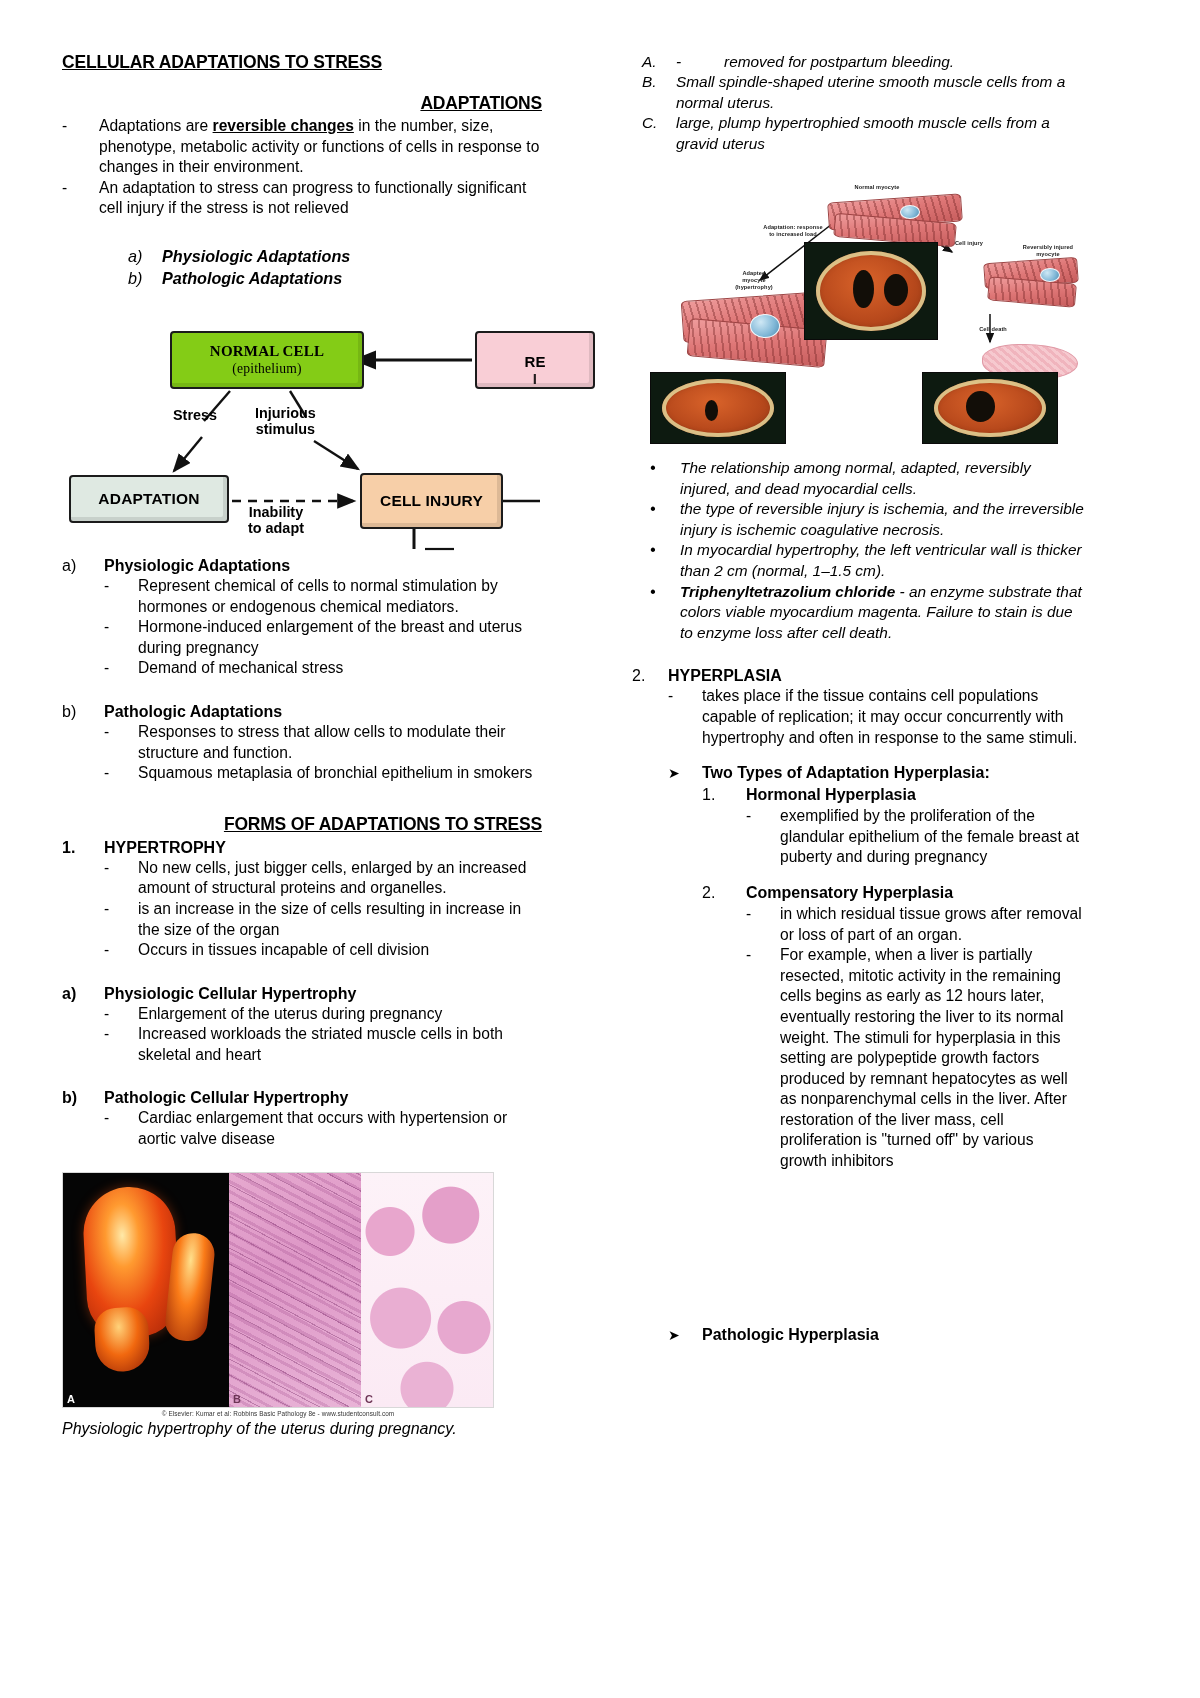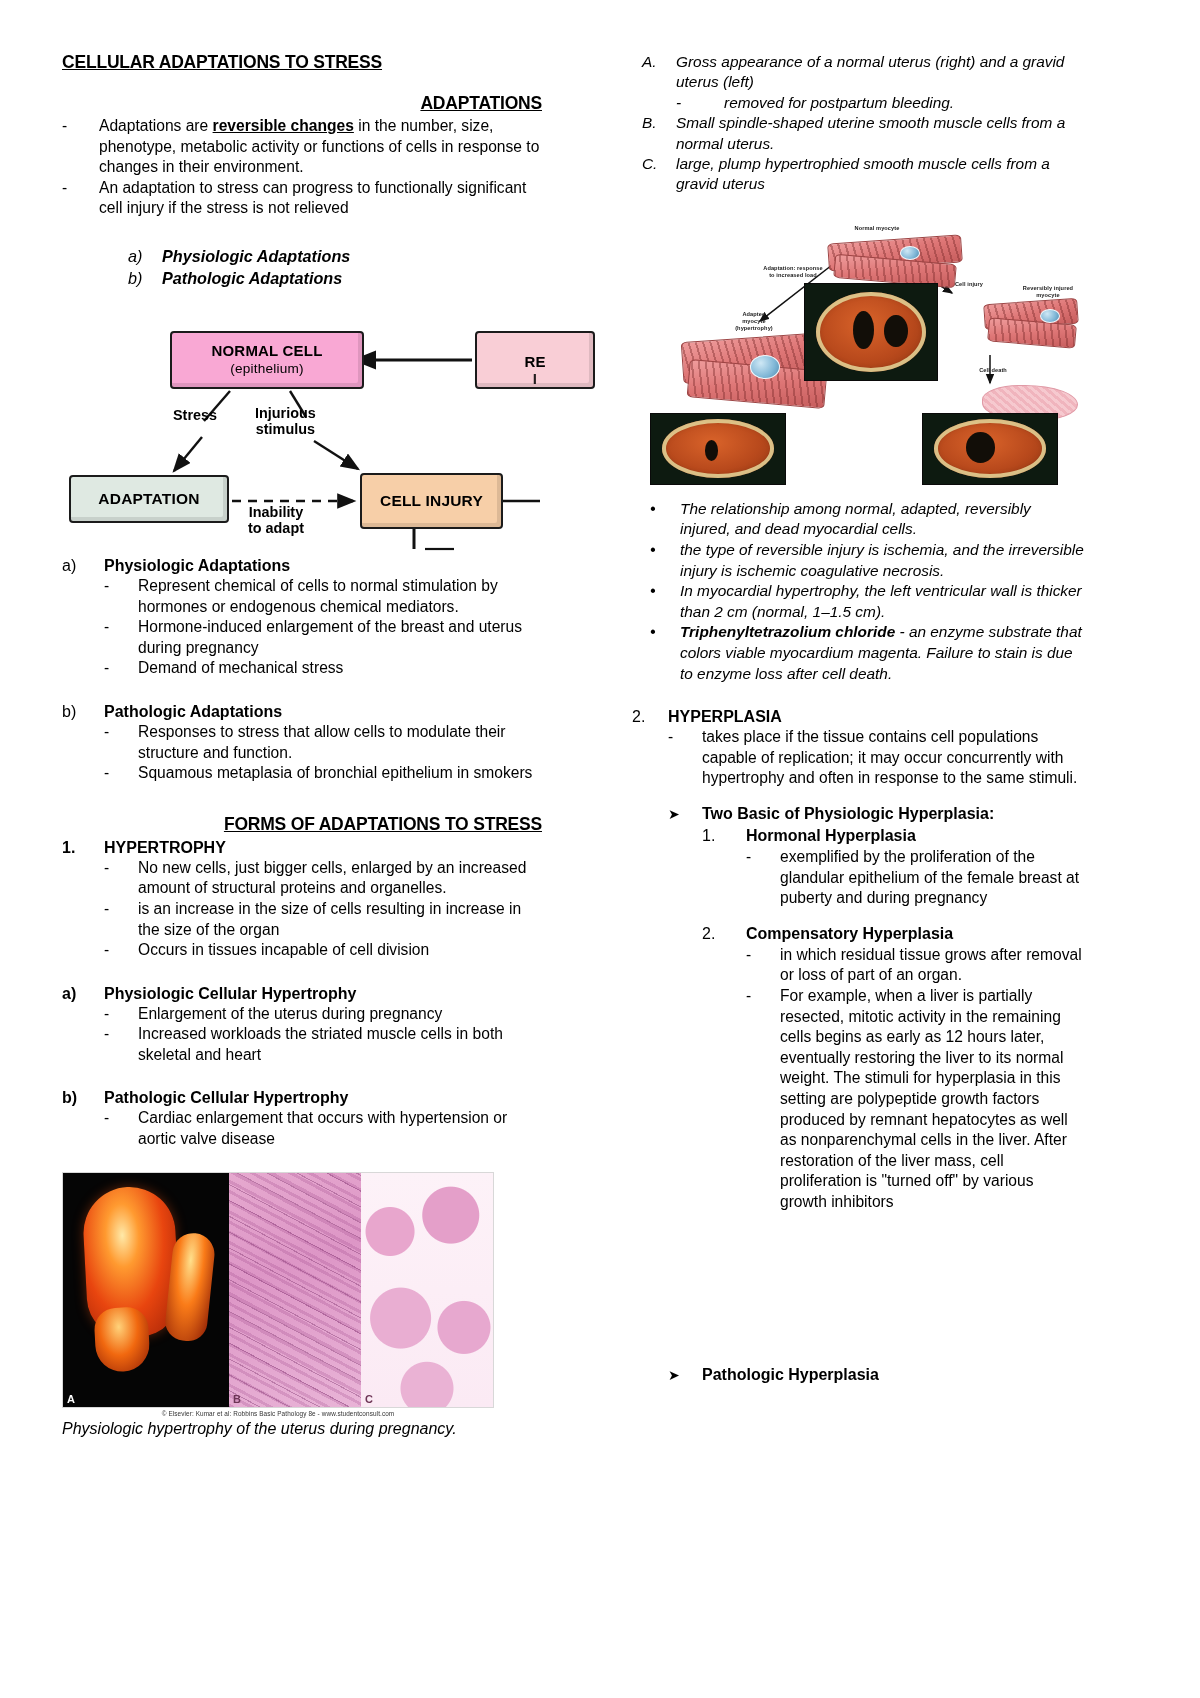--- a/index.html
+++ b/index.html
@@ -97,21 +97,21 @@
     align-items: center;
     justify-content: center;
     text-align: center;
     font-weight: bold;
     letter-spacing: 0.2px;
     line-height: 17px;
     box-shadow: inset -4px -4px 0 rgba(0,0,0,0.10);
   }
   #box-normal {
     left: 108px; top: 8px; width: 194px; height: 58px;
-    background: #f9a8d4; font-size: 15px;
+    background: #84cc16; font-size: 15px; font-family: Liberation Serif, serif;
   }
   #box-normal .smalln { font-weight: normal; font-size: 13.6px; }
   #box-rev {
     left: 413px; top: 8px; width: 120px; height: 58px;
     background: #f9ced6; font-size: 15px; align-items: flex-end;
   }
   #box-adapt {
     left: 7px; top: 152px; width: 160px; height: 48px;
     background: #dfe9e2; font-size: 15.5px;
   }
@@ -517,21 +517,21 @@
       </div>
     </div>
     <div class="fig-src">© Elsevier: Kumar et al: Robbins Basic Pathology 8e - www.studentconsult.com</div>
     <div class="fig-caption">Physiologic hypertrophy of the uterus during pregnancy.</div>
 
   </div>
 
   <div class="col col-right">
 
     <ul class="abc-list">
-      <li class="abc-item"><span class="mk">A.</span><span>Gross appearance of a normal uterus (right) and a gravid uterus (left)</span></li>
+      <li class="abc-item"><span class="mk">A.</span></li>
       <li class="abc-sub">removed for postpartum bleeding.</li>
       <li class="abc-item"><span class="mk">B.</span><span>Small spindle-shaped uterine smooth muscle cells from a normal uterus.</span></li>
       <li class="abc-item"><span class="mk">C.</span><span>large, plump hypertrophied smooth muscle cells from a gravid uterus</span></li>
     </ul>
 
     <div class="myo-fig">
       <svg width="440" height="272">
         <defs>
           <marker id="ah2" markerWidth="8" markerHeight="8" refX="6" refY="2.8" orient="auto">
             <path d="M0,0 L7,2.8 L0,5.6 Z" fill="#111"></path>
@@ -603,21 +603,21 @@
     <div class="num-head">
       <span class="mk">2.</span>
       <span>HYPERPLASIA</span>
     </div>
     <div class="dash-2">takes place if the tissue contains cell populations capable of replication; it may occur concurrently with hypertrophy and often in response to the same stimuli.</div>
 
     <div class="spacer-sm"></div>
 
     <div class="arrow-head">
       <span class="ar">➤</span>
-      <span>Two Basic of Physiologic Hyperplasia:</span>
+      <span>Two Types of Adaptation Hyperplasia:</span>
     </div>
 
     <div class="num2">
       <span class="mk">1.</span>
       <span>Hormonal Hyperplasia</span>
     </div>
     <div class="dash-3">exemplified by the proliferation of the glandular epithelium of the female breast at puberty and during pregnancy</div>
 
     <div class="spacer-sm"></div>
 

